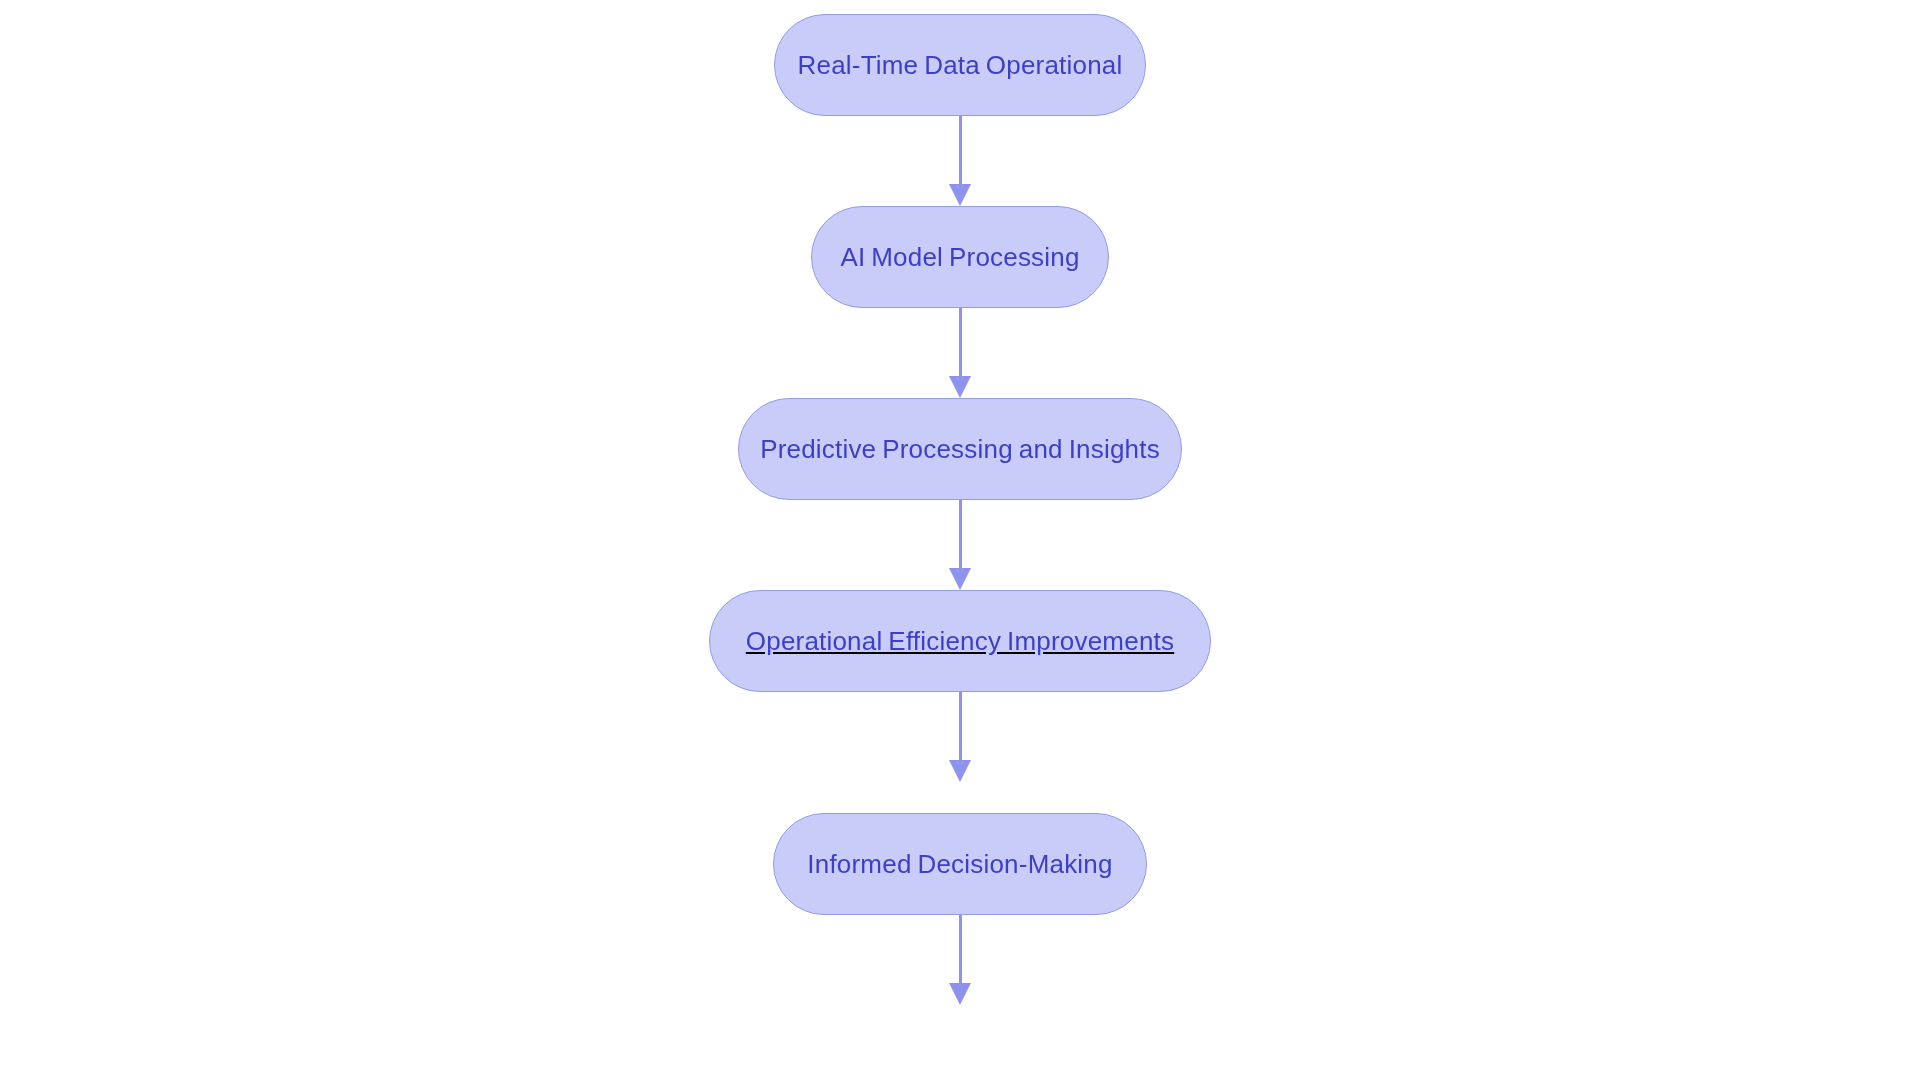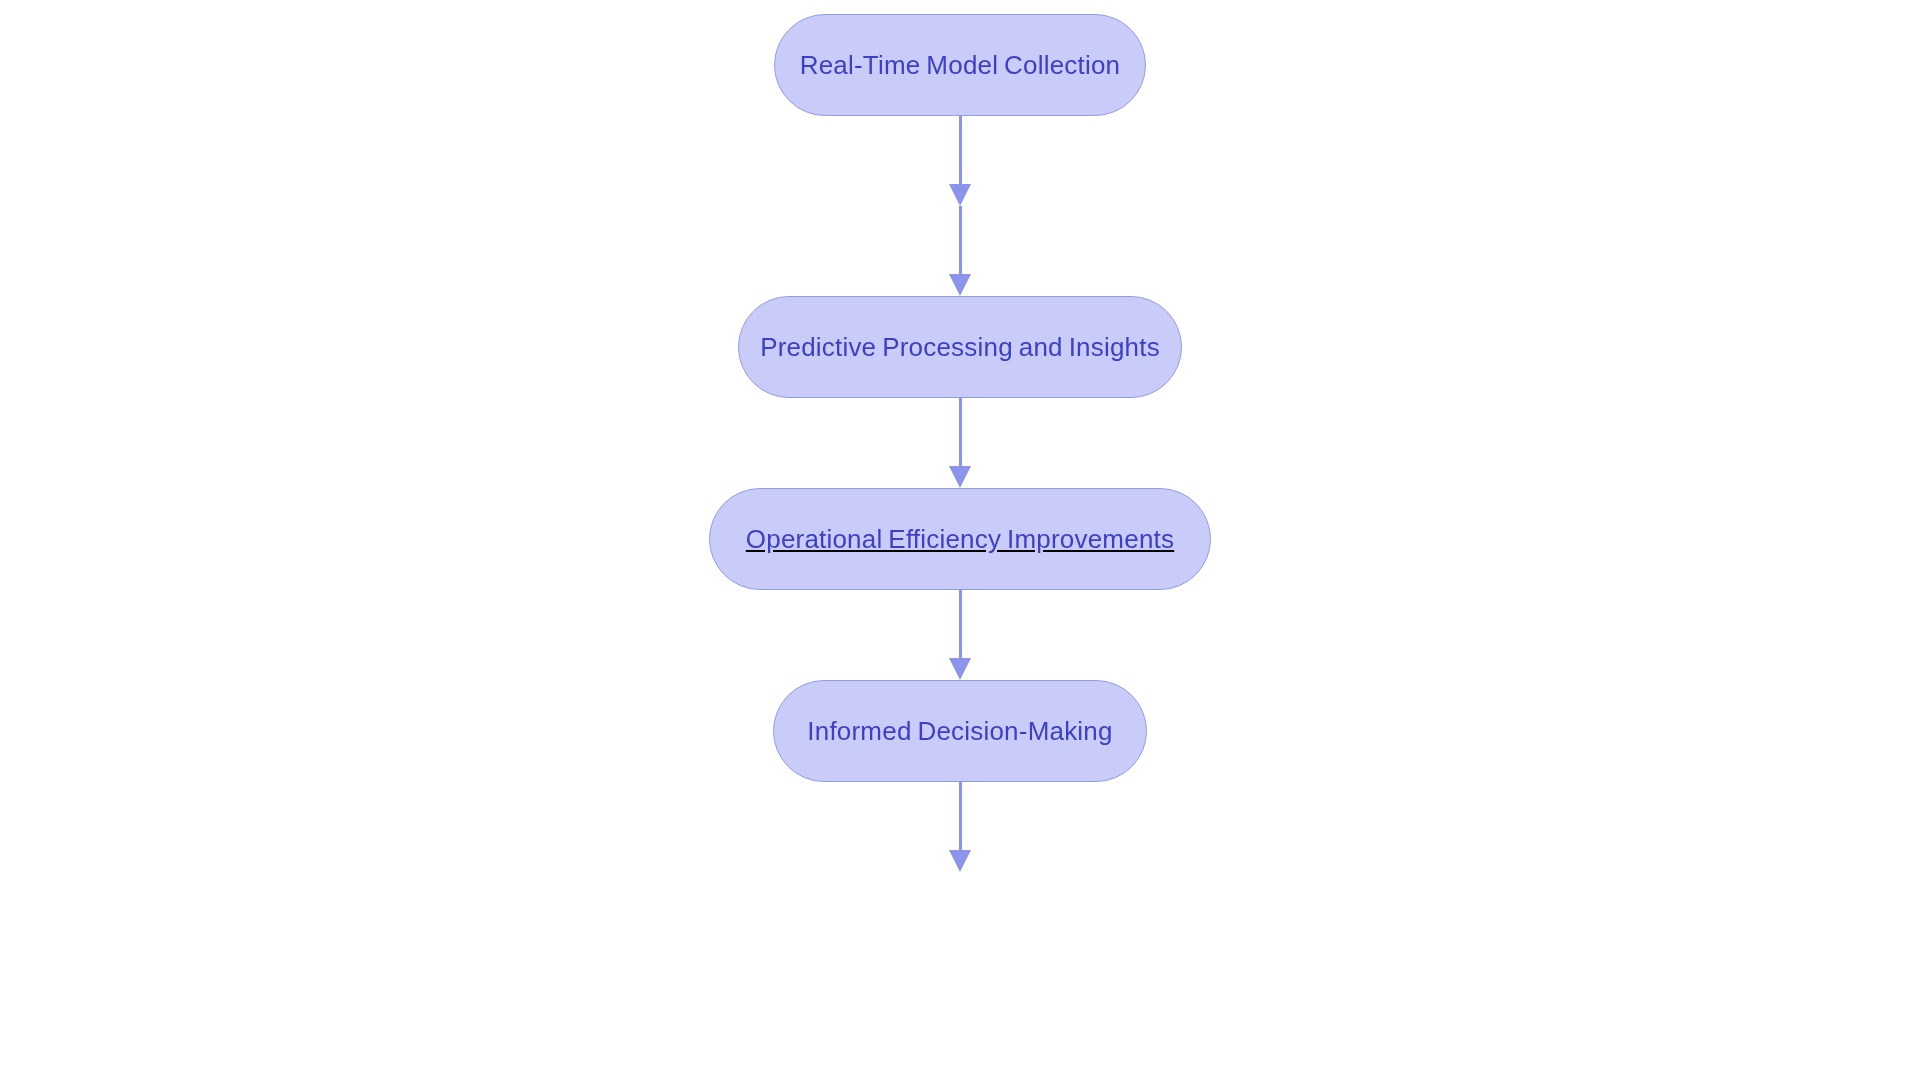--- a/index.html
+++ b/index.html
@@ -42,21 +42,21 @@
     font-size:26px;
     font-weight:500;
     letter-spacing:0.2px;
     word-spacing:-1.5px;
     white-space:nowrap;
   }
   .n1{width:372px;}
   .n2{width:298px;}
   .n3{width:444px;}
   .n4{width:502px;text-decoration:underline;}
-  .n5{width:374px;}
+  .n5{width:374px;margin-top:31px;}
   .n6{width:556px;}
   .arrow{
     height:90px;
     flex:0 0 auto;
     display:flex;
     flex-direction:column;
     align-items:center;
   }
   .arrow .shaft{
     width:3px;
@@ -70,28 +70,31 @@
     border-right:11px solid transparent;
     border-top:22px solid var(--arrow);
   }
 </style>
 </head>
 <body>
 
 <div class="canvas">
 
   <div class="node n1">
-    <span>Real-Time Model Collection</span>
+    <span>Real-Time Data Operational</span>
   </div>
 
   <div class="arrow">
     <div class="shaft"></div>
     <div class="head"></div>
   </div>
 
+  <div class="node n2">
+    <span>AI Model Processing</span>
+  </div>
 
   <div class="arrow">
     <div class="shaft"></div>
     <div class="head"></div>
   </div>
 
   <div class="node n3">
     <span>Predictive Processing and Insights</span>
   </div>
 

